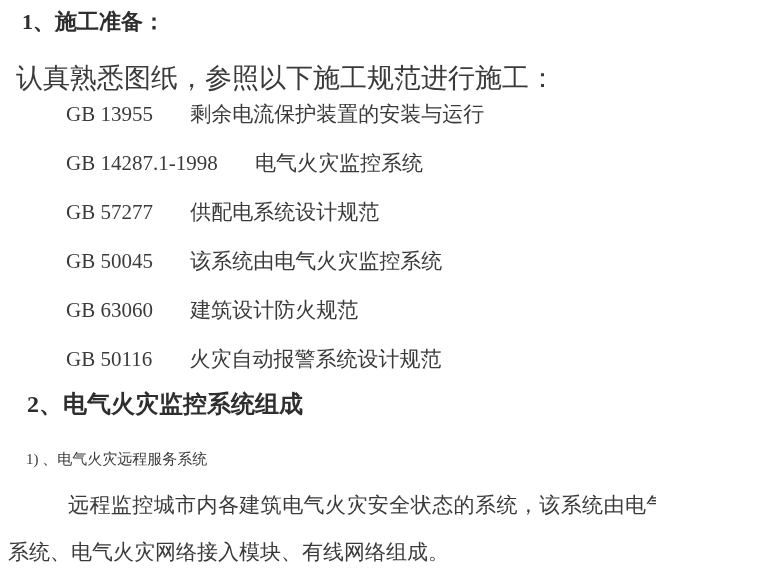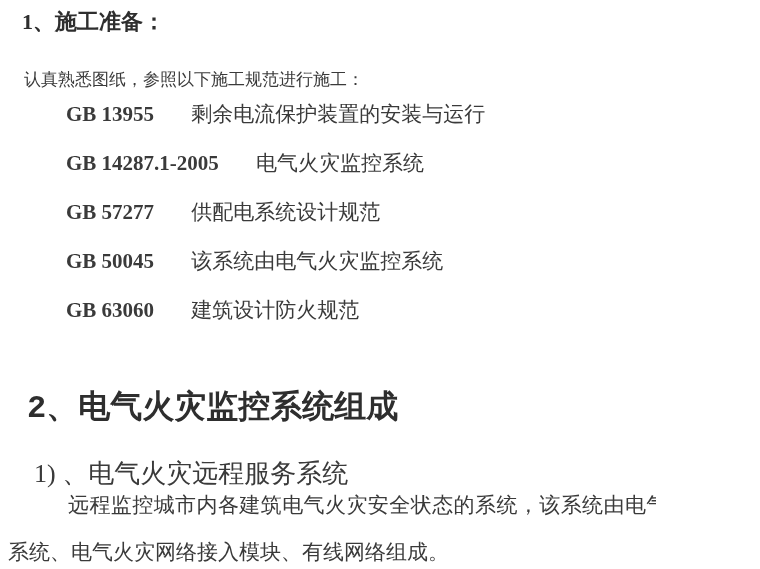--- a/index.html
+++ b/index.html
@@ -24,62 +24,60 @@
     font-size: 22px;
     font-weight: bold;
     color: #2e2e2e;
     line-height: 1.2;
     white-space: nowrap;
   }
   .intro {
     position: absolute;
     left: 8px;
     top: 54px;
-    margin: 16px;
-    font-size: 17px;
+    margin: 8px;
+    font-size: 27px;
     line-height: 1.2;
     white-space: nowrap;
   }
   .standards {
     position: absolute;
     left: 66px;
     top: 104px;
   }
   .std-row {
     height: 49px;
     font-size: 21px;
     line-height: 21px;
     white-space: nowrap;
   }
   .std-row .code {
     display: inline-block;
-    font-weight: bold;
   }
   .std-row .title {
     display: inline-block;
     margin-left: 32px;
   }
   .h2 {
     position: absolute;
     left: 27px;
     top: 390px;
     margin: 0;
-    font-size: 32px;
+    font-size: 24px;
     font-weight: bold;
     color: #2e2e2e;
     line-height: 1.2;
     white-space: nowrap;
-    font-family: Liberation Mono, monospace;
   }
   .subitem {
     position: absolute;
     left: 22px;
     top: 446px;
-    margin: 12px;
-    font-size: 26px;
+    margin: 4px;
+    font-size: 15px;
     line-height: 1.2;
     white-space: nowrap;
   }
   .para {
     position: absolute;
     left: 8px;
     top: 482px;
     margin: 0;
     width: 745px;
     font-size: 21px;
@@ -96,35 +94,39 @@
   <h1 class="h1">1、施工准备：</h1>
 
   <p class="intro">认真熟悉图纸，参照以下施工规范进行施工：</p>
 
   <div class="standards">
     <div class="std-row">
       <span class="code">GB 13955</span>
       <span class="title">剩余电流保护装置的安装与运行</span>
     </div>
     <div class="std-row">
-      <span class="code">GB 14287.1-2005</span>
+      <span class="code">GB 14287.1-1998</span>
       <span class="title">电气火灾监控系统</span>
     </div>
     <div class="std-row">
       <span class="code">GB 57277</span>
       <span class="title">供配电系统设计规范</span>
     </div>
     <div class="std-row">
       <span class="code">GB 50045</span>
       <span class="title">该系统由电气火灾监控系统</span>
     </div>
     <div class="std-row">
       <span class="code">GB 63060</span>
       <span class="title">建筑设计防火规范</span>
     </div>
+    <div class="std-row">
+      <span class="code">GB 50116</span>
+      <span class="title">火灾自动报警系统设计规范</span>
+    </div>
   </div>
 
   <h2 class="h2">2、电气火灾监控系统组成</h2>
 
   <p class="subitem">1) 、电气火灾远程服务系统</p>
 
   <p class="para">远程监控城市内各建筑电气火灾安全状态的系统，该系统由电气火灾监控系统、电气火灾网络接入模块、有线网络组成。</p>
 
 </div>
 

